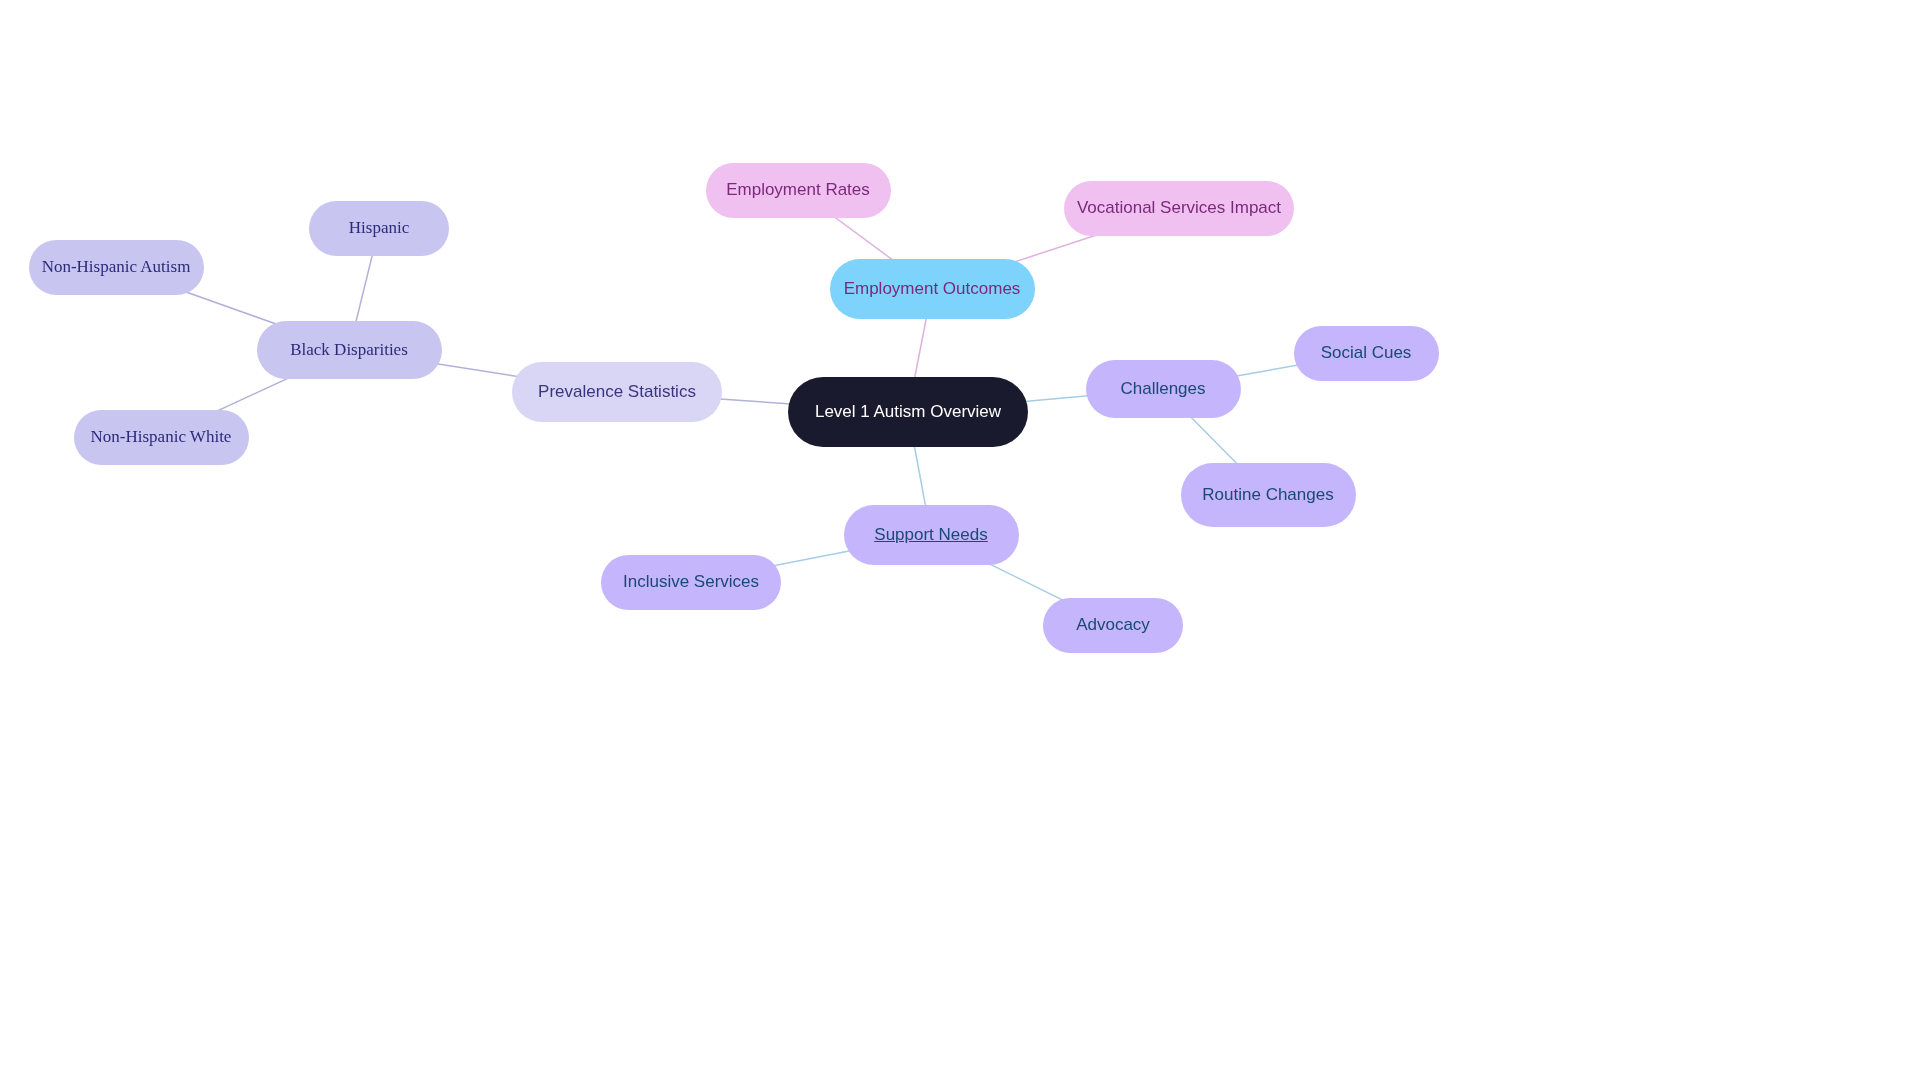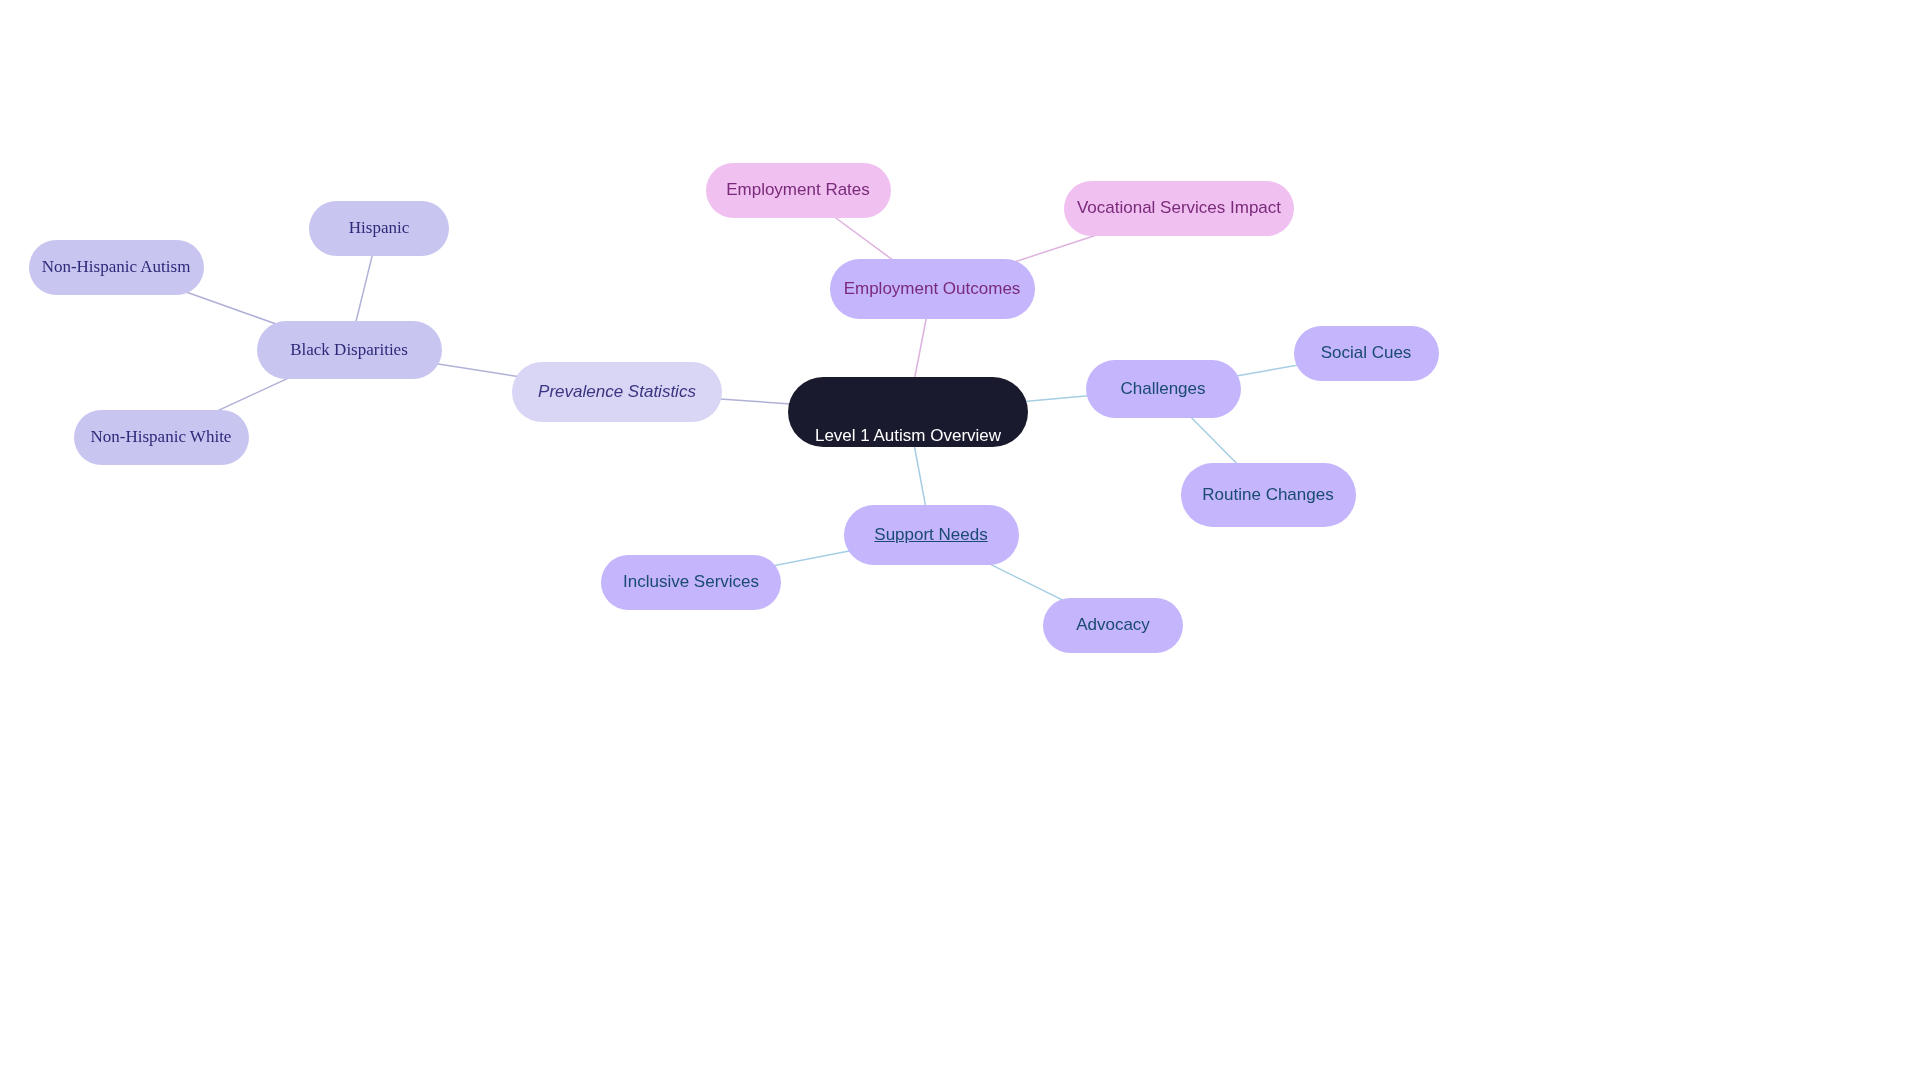--- a/index.html
+++ b/index.html
@@ -35,36 +35,35 @@
     }
     
     .node-center {
       background: #1a1a2e;
       color: #ffffff;
       width: 240px;
       height: 70px;
       font-size: 20px;
       font-weight: 500;
       border-radius: 50px;
-      align-items: flex-end;
     }
     
     .node-purple {
       background: #c8c5f0;
       color: #2d2a7a;
       font-family: Liberation Serif, serif;
     }
     
     .node-light-purple {
       background: #d8d5f5;
       color: #3a3580;
     }
     
     .node-pink {
-      background: #c4b5fd;
+      background: #7dd3fc;
       color: #7a2a7a;
     }
     .node-pink-light {
       background: #f0c0f0;
       color: #7a2a7a;
     }
     
     .node-blue {
       background: #c4b5fd;
       color: #1a4a70;
@@ -87,21 +86,21 @@
     <line x1="1163" y1="389" x2="1268" y2="495" stroke="#80b8d8" stroke-width="1.5" opacity="0.7"></line>
     <line x1="908" y1="412" x2="931" y2="535" stroke="#80b8d8" stroke-width="1.5" opacity="0.7"></line>
     <line x1="931" y1="535" x2="691" y2="582" stroke="#80b8d8" stroke-width="1.5" opacity="0.7"></line>
     <line x1="931" y1="535" x2="1113" y2="625" stroke="#80b8d8" stroke-width="1.5" opacity="0.7"></line>
   </svg>
 
 <div class="node node-center" id="node-center" style="left: 788px; top: 377px;">
   <span class="node-label">Level 1 Autism Overview</span>
 </div>
 
-<div class="node node-light-purple" id="node-prevalence-statistics" style="left: 512px; top: 362px; width: 210px; height: 60px; font-style: italic;">
+<div class="node node-light-purple" id="node-prevalence-statistics" style="left: 512px; top: 362px; width: 210px; height: 60px;">
     <span class="node-label">Prevalence Statistics</span>
   </div>
 <div class="node node-purple" id="node-racial-disparities" style="left: 256.5px; top: 321px; width: 185px; height: 58px;">
     <span class="node-label">Black Disparities</span>
   </div>
 <div class="node node-purple" id="node-hispanic" style="left: 309px; top: 200.5px; width: 140px; height: 55px;">
     <span class="node-label">Hispanic</span>
   </div>
 <div class="node node-purple" id="node-non-hispanic-black" style="left: 28.5px; top: 239.5px; width: 175px; height: 55px;">
     <span class="node-label">Non-Hispanic Autism</span>

